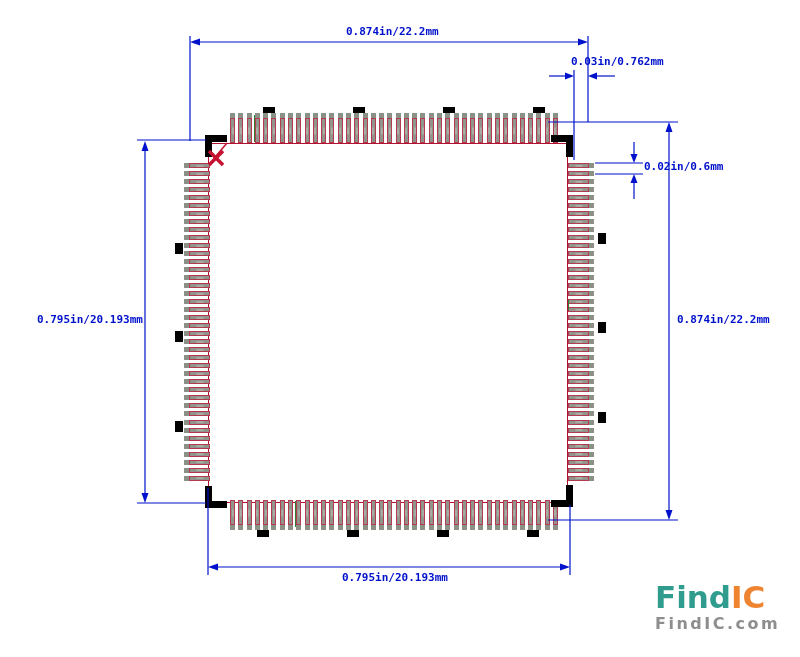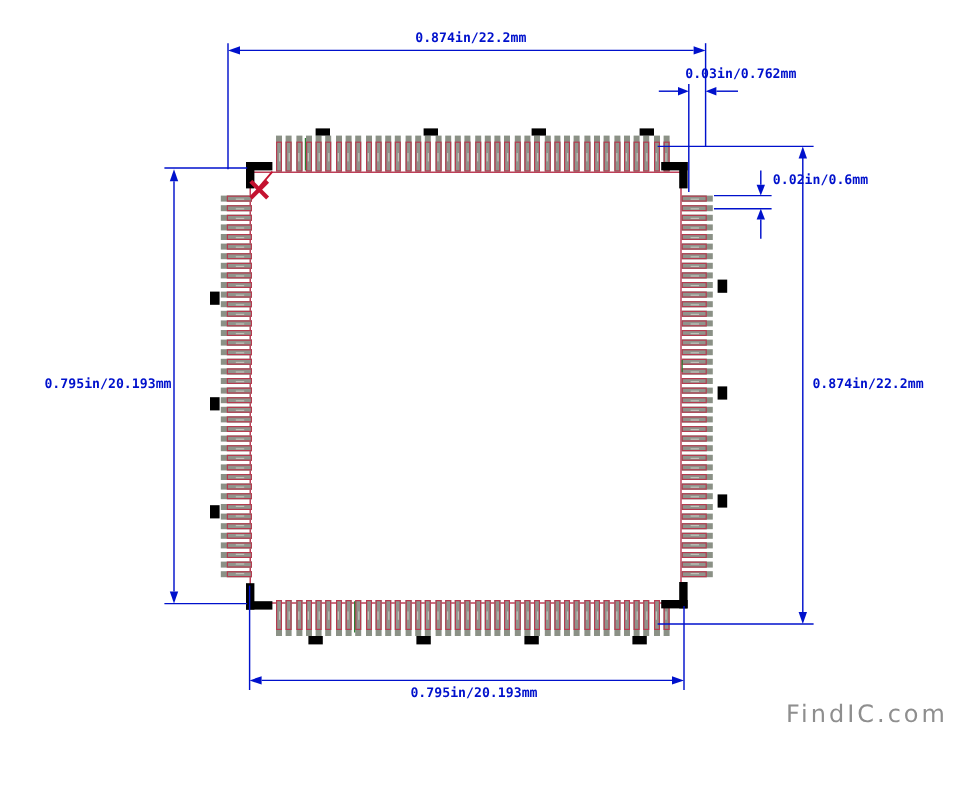--- a/index.html
+++ b/index.html
@@ -38,21 +38,21 @@
   .tick{background:#000;}
 
   
   .dim-label{position:absolute;font:bold 11px "DejaVu Sans Mono",monospace;color:#0011cc;white-space:nowrap;letter-spacing:0;}
 
   
   .logo{position:absolute;left:655px;top:582px;line-height:1;cursor:pointer;}
   .logo-main{font-family:"DejaVu Sans",sans-serif;font-weight:800;font-size:31px;letter-spacing:0;}
   .logo-find{color:#2f9c8e;}
   .logo-ic{color:#ef8430;}
-  .logo-domain{font-family:"DejaVu Sans",sans-serif;font-weight:400;font-size:20px;color:#8e8e8e;letter-spacing:2.5px;margin-top:3px;}
+  .logo-domain{font-family:"DejaVu Sans",sans-serif;font-weight:700;font-size:16px;color:#8e8e8e;letter-spacing:2.5px;margin-top:3px;}
 </style>
 </head>
 <body>
 
 <div class="canvas">
 
   <div class="abs body-outline"></div>
 
   <div class="pads pads-top">
       <div class="pad pad-top">
@@ -932,22 +932,25 @@
     </g>
     <g stroke="#2e7d32" stroke-width="1">
       <line x1="254.5" y1="115" x2="254.5" y2="142"></line>
       <line x1="295.5" y1="501" x2="295.5" y2="527"></line>
       <line x1="568.5" y1="300" x2="568.5" y2="310"></line>
     </g>
   </svg>
 
   <div class="dim-label" style="left:346px;top:25px;">0.874in/22.2mm</div>
   <div class="dim-label" style="left:530px;top:55px;margin-left:41px;">0.03in/0.762mm</div>
-  <div class="dim-label" style="left:644px;top:143px;">0.02in/0.6mm</div>
+  <div class="dim-label" style="left:644px;top:160px;">0.02in/0.6mm</div>
   <div class="dim-label" style="left:677px;top:313px;">0.874in/22.2mm</div>
   <div class="dim-label" style="left:37px;top:313px;">0.795in/20.193mm</div>
   <div class="dim-label" style="left:342px;top:571px;">0.795in/20.193mm</div>
 
   <div class="logo">
+    <div class="logo-main">
+      <span class="logo-find">Find</span><span class="logo-ic">IC</span>
+    </div>
     <div class="logo-domain">FindIC.com</div>
   </div>
 
 </div>
 
 </body></html>

